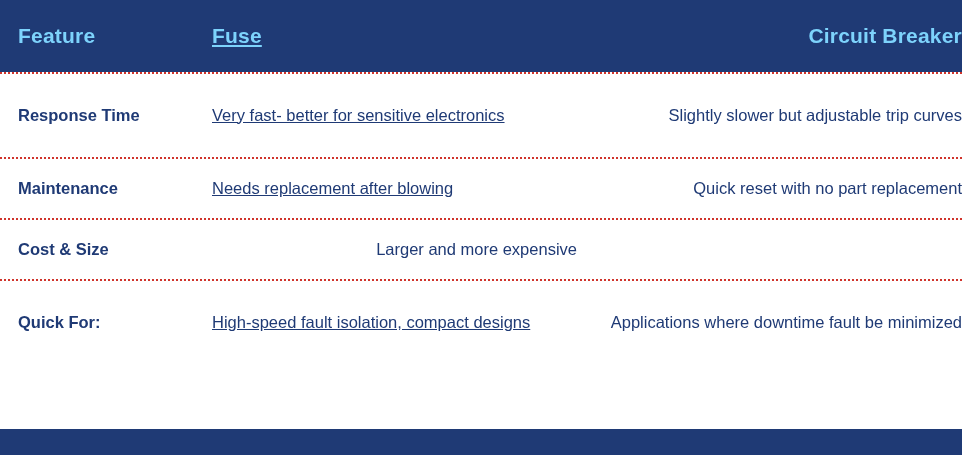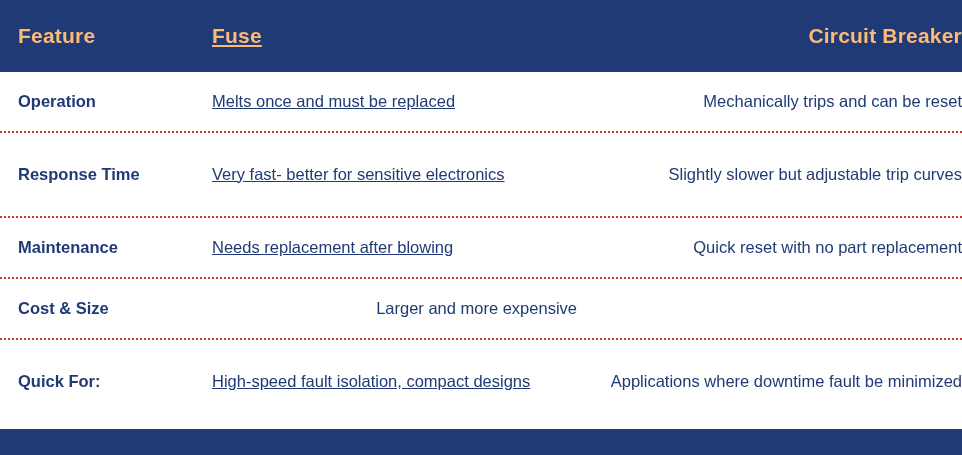--- a/index.html
+++ b/index.html
@@ -20,21 +20,21 @@
     box-sizing: border-box;
   }
   .header-row {
     background: #1f3a75;
     height: 72px;
     display: flex;
     align-items: center;
     box-sizing: border-box;
   }
   .header-cell {
-    color: #fdba74;
+    color: #7dd3fc;
     font-weight: bold;
     font-size: 21px;
     letter-spacing: 0.2px;
     box-sizing: border-box;
   }
   .col-1 {
     width: 200px;
     padding-left: 18px;
     box-sizing: border-box;
   }
@@ -93,25 +93,20 @@
 <div class="table-wrap">
 
   <div class="header-row">
     <div class="header-cell col-1">Feature</div>
     <div class="header-cell col-2">Fuse</div>
     <div class="header-cell col-3">Circuit Breaker</div>
   </div>
 
   <div class="body-rows">
 
-    <div class="data-row row-h1">
-      <div class="cell cell-feature col-1">Operation</div>
-      <div class="cell col-2">Melts once and must be replaced</div>
-      <div class="cell col-3">Mechanically trips and can be reset</div>
-    </div>
     <div class="divider"></div>
 
     <div class="data-row row-h2">
       <div class="cell cell-feature col-1">Response Time</div>
       <div class="cell col-2">Very fast- better for sensitive electronics</div>
       <div class="cell col-3">Slightly slower but adjustable trip curves</div>
     </div>
     <div class="divider"></div>
 
     <div class="data-row row-h1">

